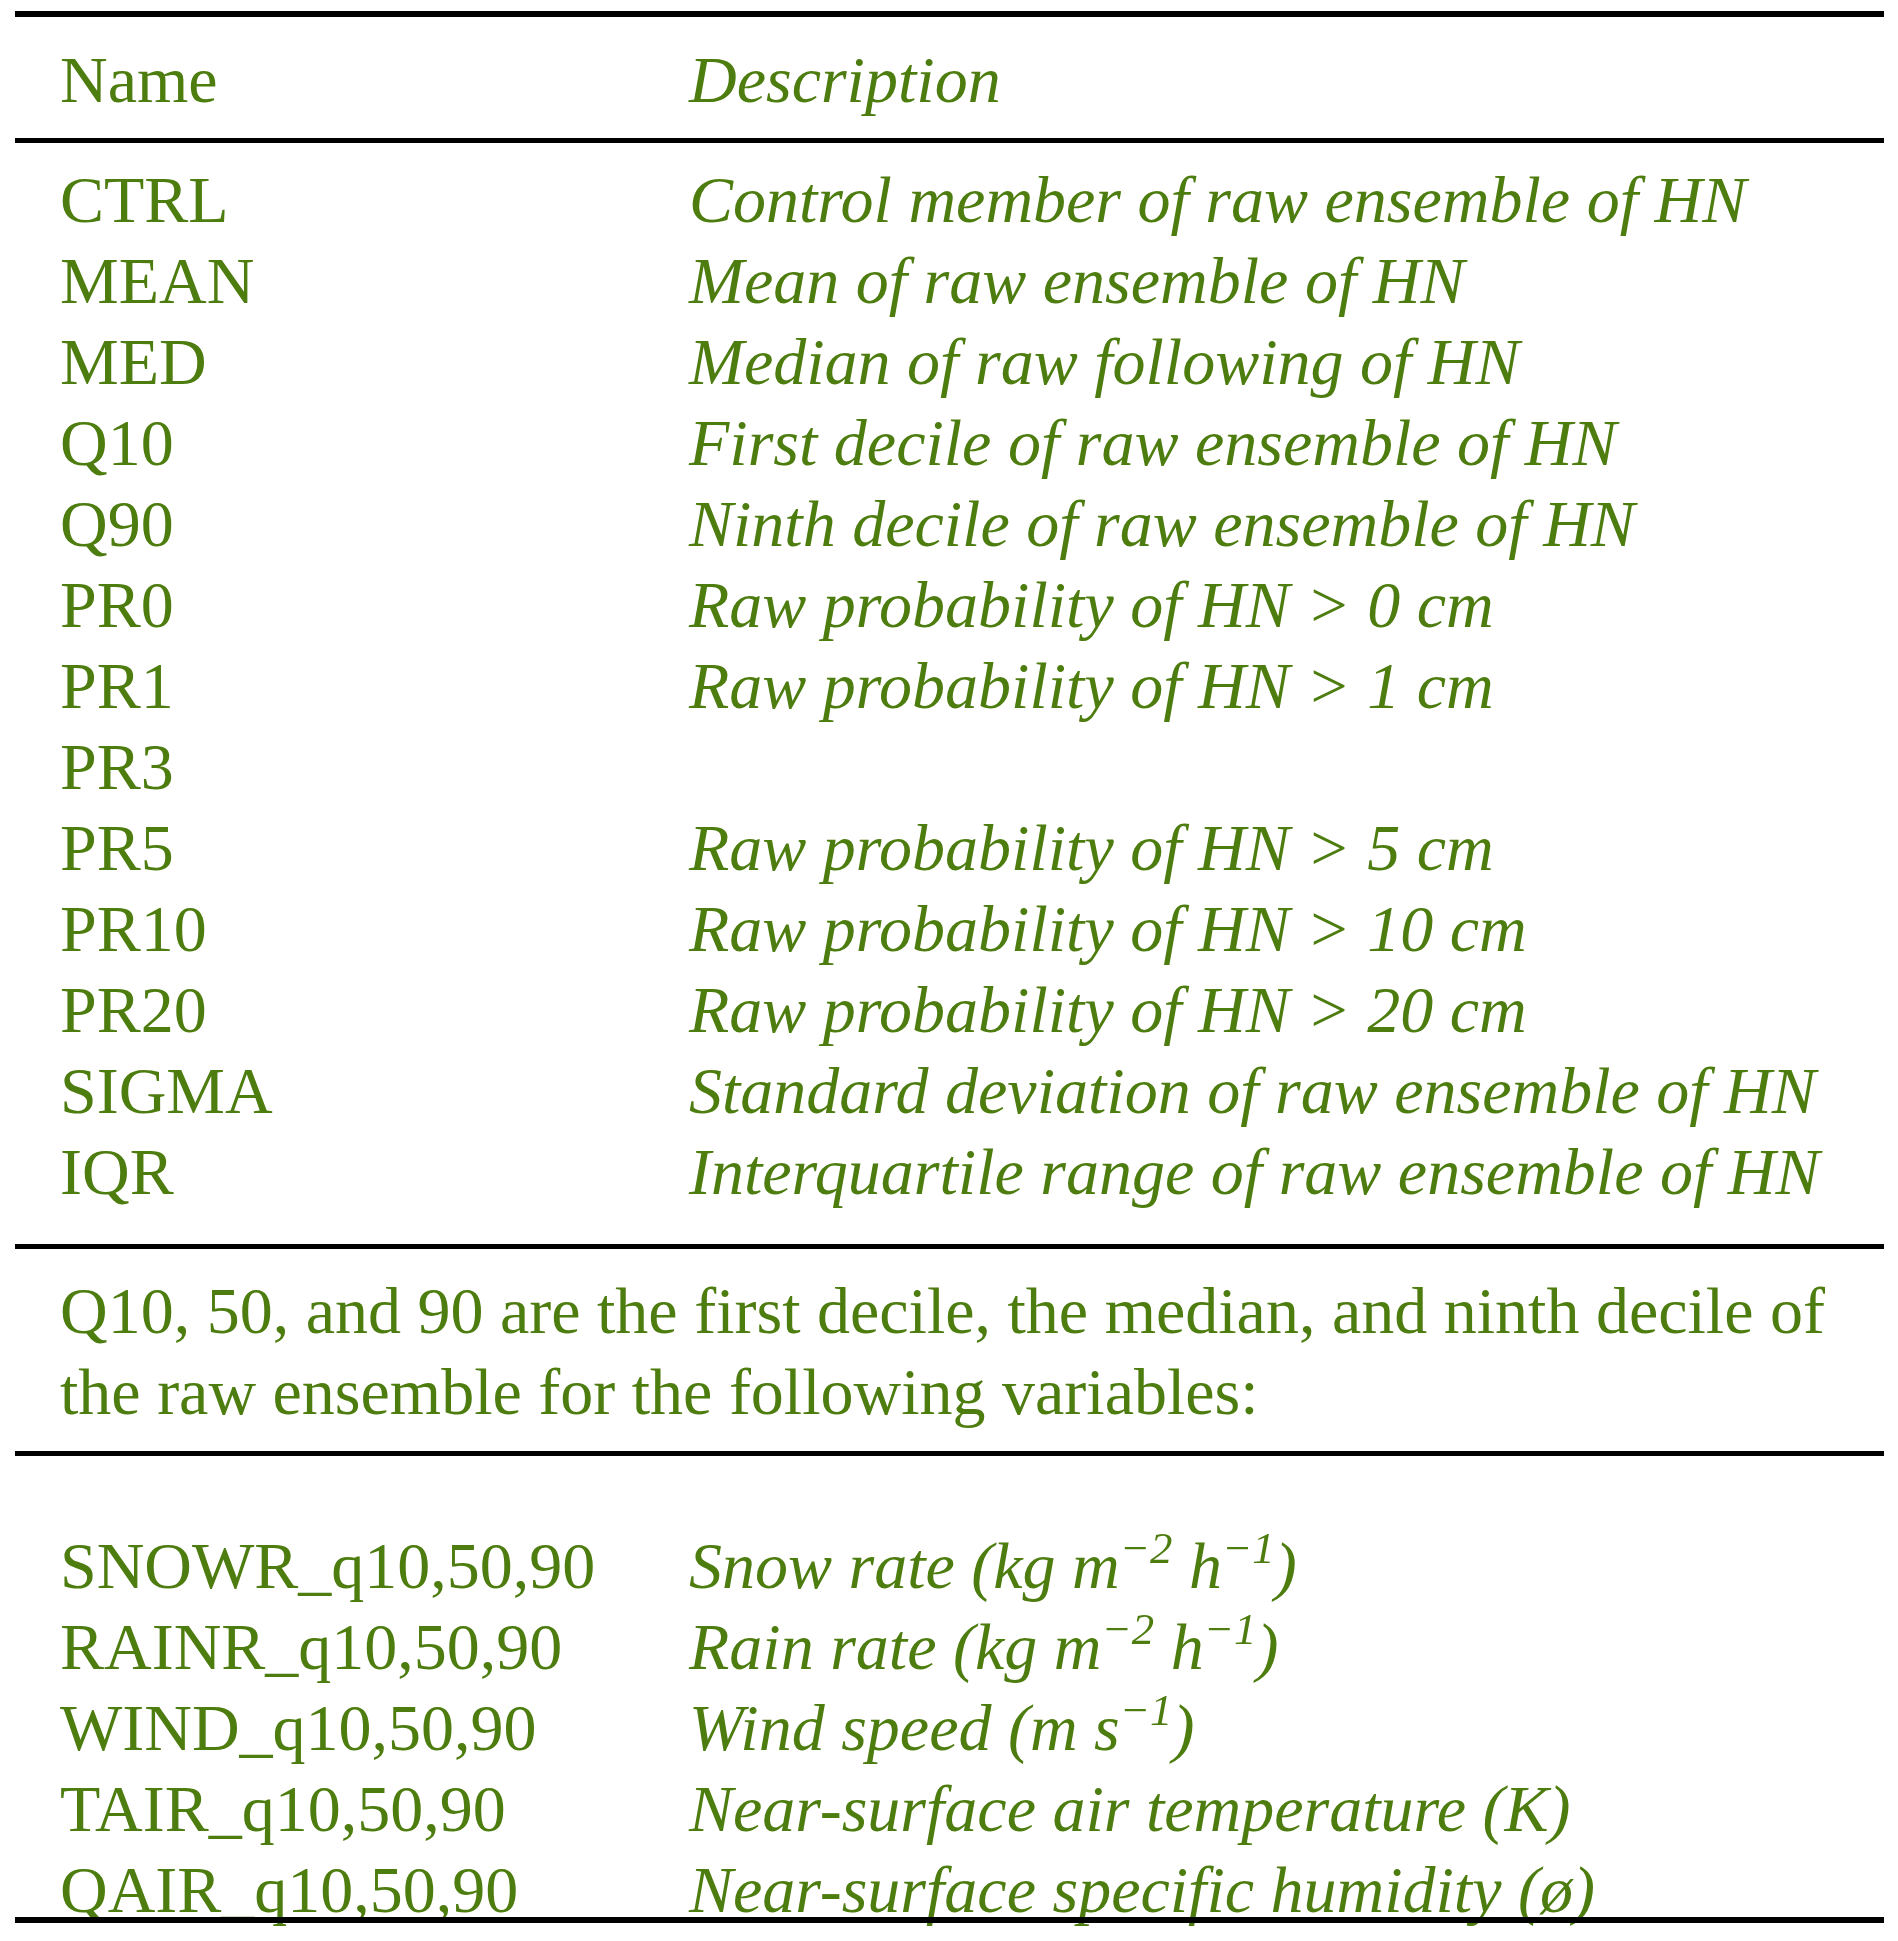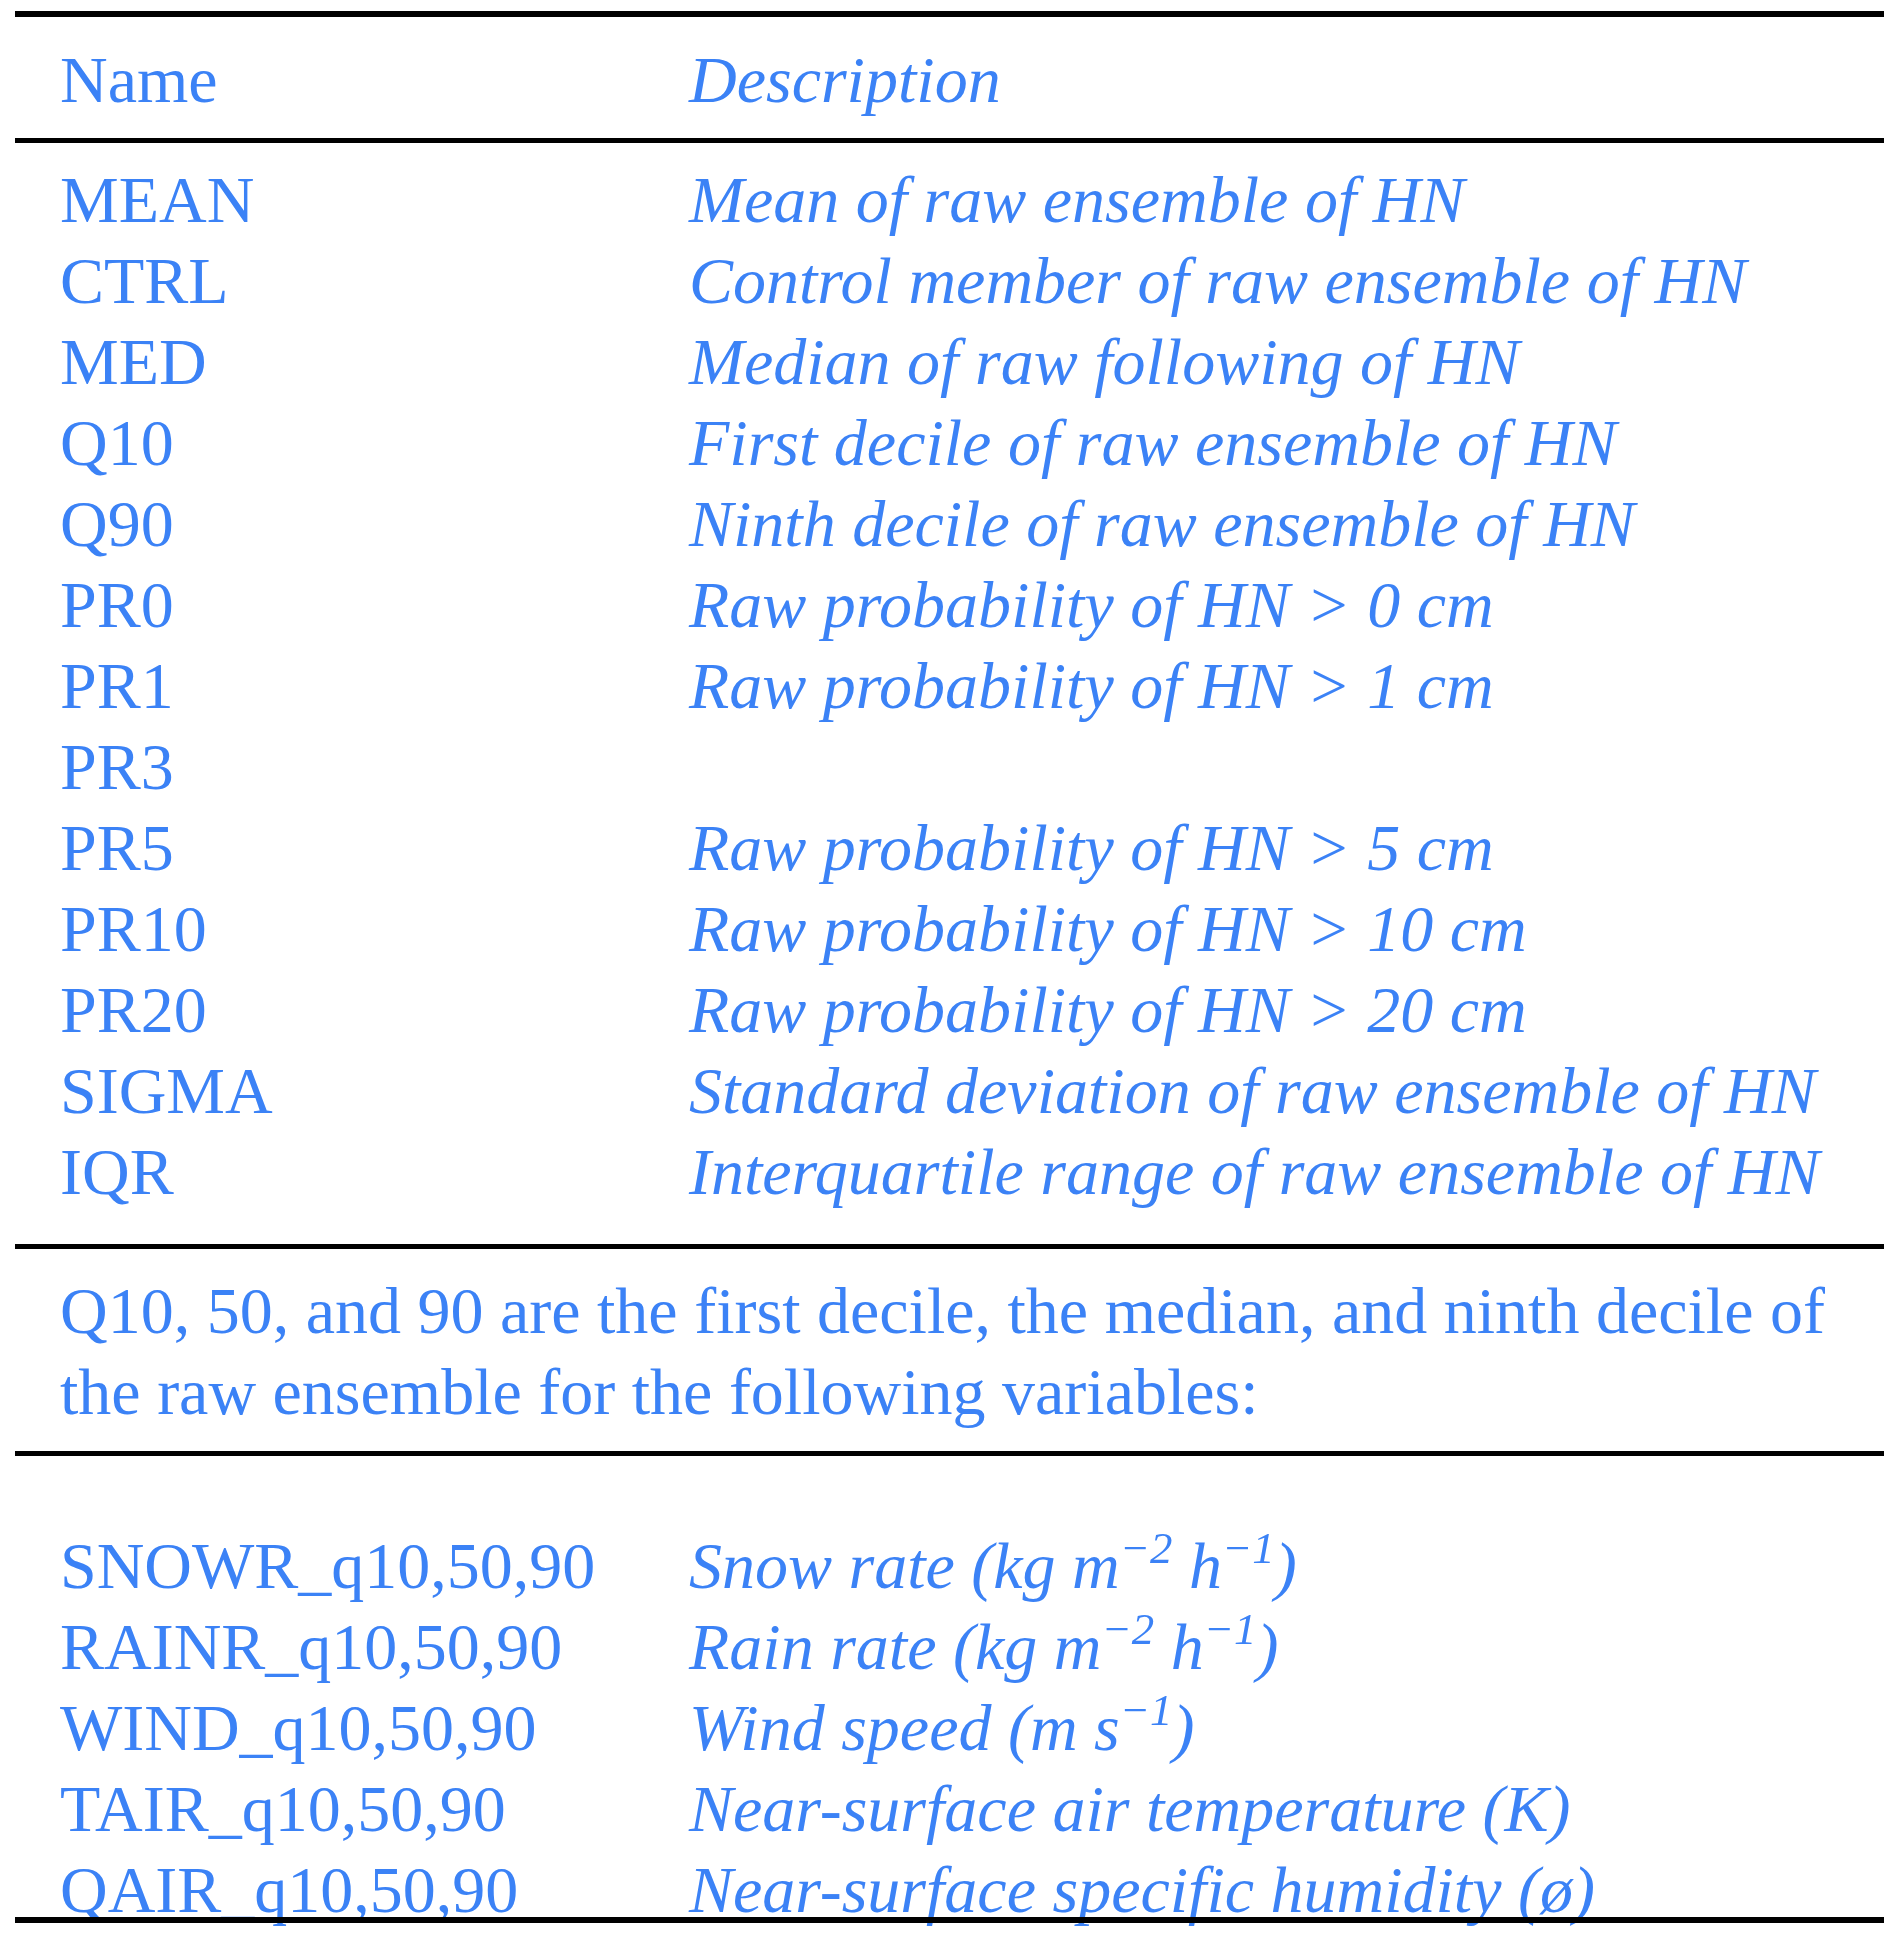--- a/index.html
+++ b/index.html
@@ -2,21 +2,21 @@
 <html style="font-size:14.7px"><head>
 <meta charset="utf-8">
 <style>
   * { box-sizing: border-box; }
   html, body { margin: 0; padding: 0; background: #ffffff; }
   .sheet {
     position: relative;
     width: 1898px;
     height: 1941px;
     background: #ffffff;
-    color: #3b82f6;
+    color: #4d7c0f;
     font-family: "Liberation Serif", "DejaVu Serif", serif;
   }
   .rule { position: absolute; left: 14.7px; width: 1869px; background: #000000; }
   .r-heavy { height: 6.4px; }
   .r-light { height: 4.6px; }
   #rule-top    { top: 11px; }
   #rule-header { top: 138px; }
   #rule-mid1   { top: 1244px; }
   #rule-mid2   { top: 1451px; }
   #rule-bottom { top: 1917px; }
@@ -61,26 +61,26 @@
 
   <div class="row" id="header-row">
     <div class="cell-name">Name</div>
     <div class="cell-desc">Description</div>
   </div>
 
   <div class="rule r-light" id="rule-header"></div>
 
   <div id="section-stats">
     <div class="row">
+      <div class="cell-name">CTRL</div>
+      <div class="cell-desc">Control member of raw ensemble of HN</div>
+    </div>
+    <div class="row">
       <div class="cell-name">MEAN</div>
       <div class="cell-desc">Mean of raw ensemble of HN</div>
-    </div>
-    <div class="row">
-      <div class="cell-name">CTRL</div>
-      <div class="cell-desc">Control member of raw ensemble of HN</div>
     </div>
     <div class="row">
       <div class="cell-name">MED</div>
       <div class="cell-desc">Median of raw following of HN</div>
     </div>
     <div class="row">
       <div class="cell-name">Q10</div>
       <div class="cell-desc">First decile of raw ensemble of HN</div>
     </div>
     <div class="row">

